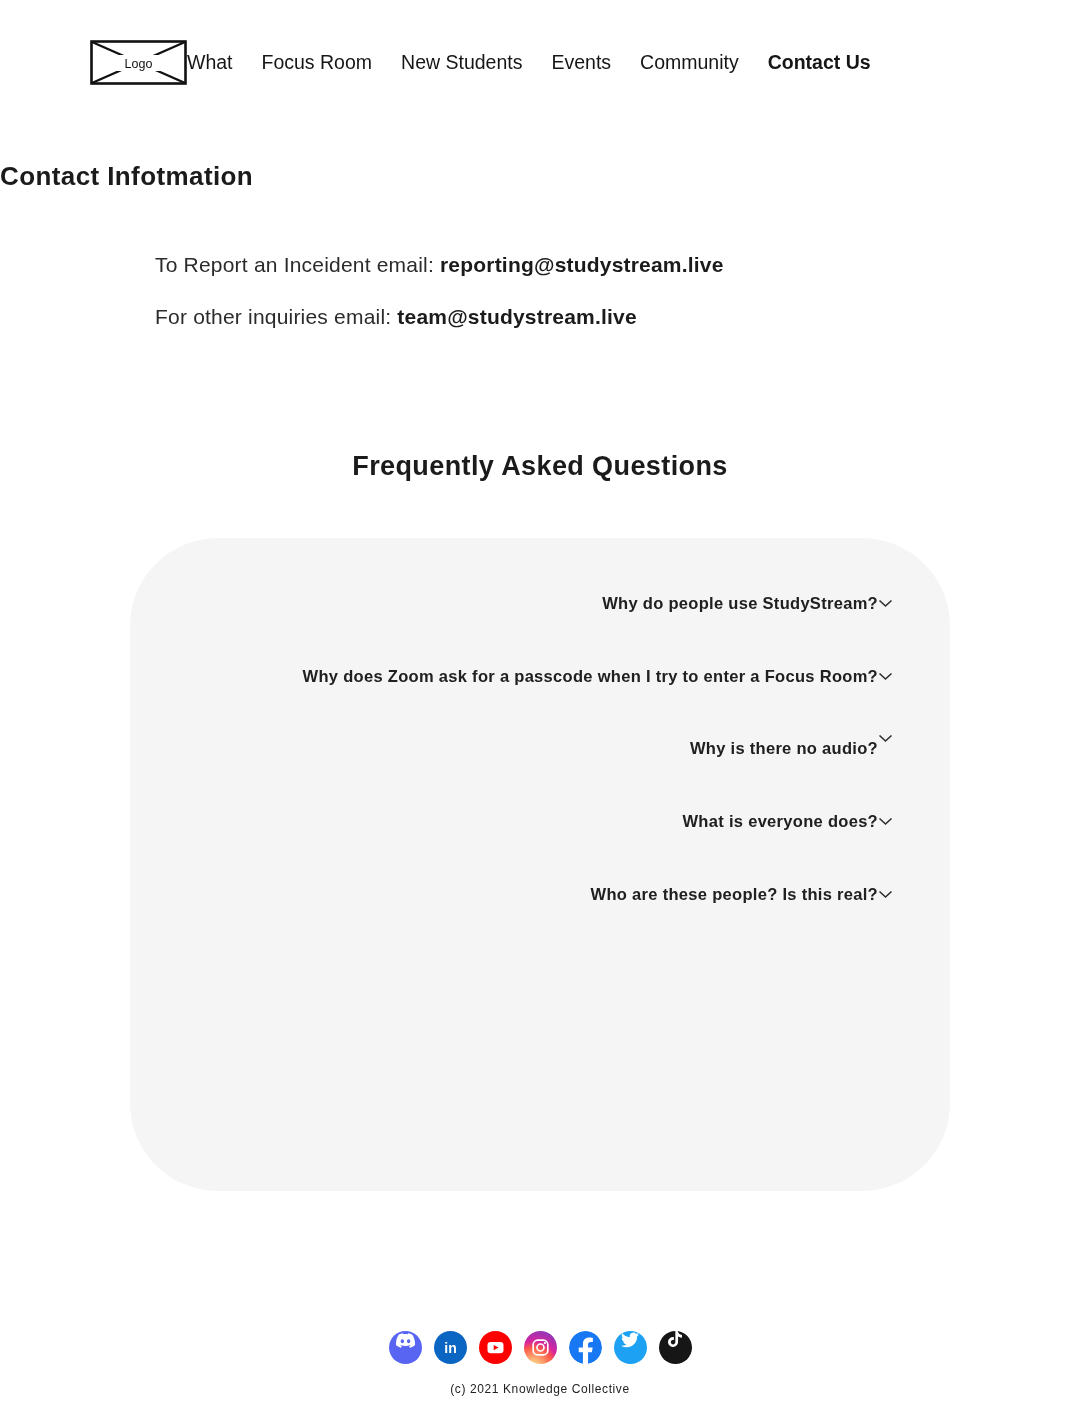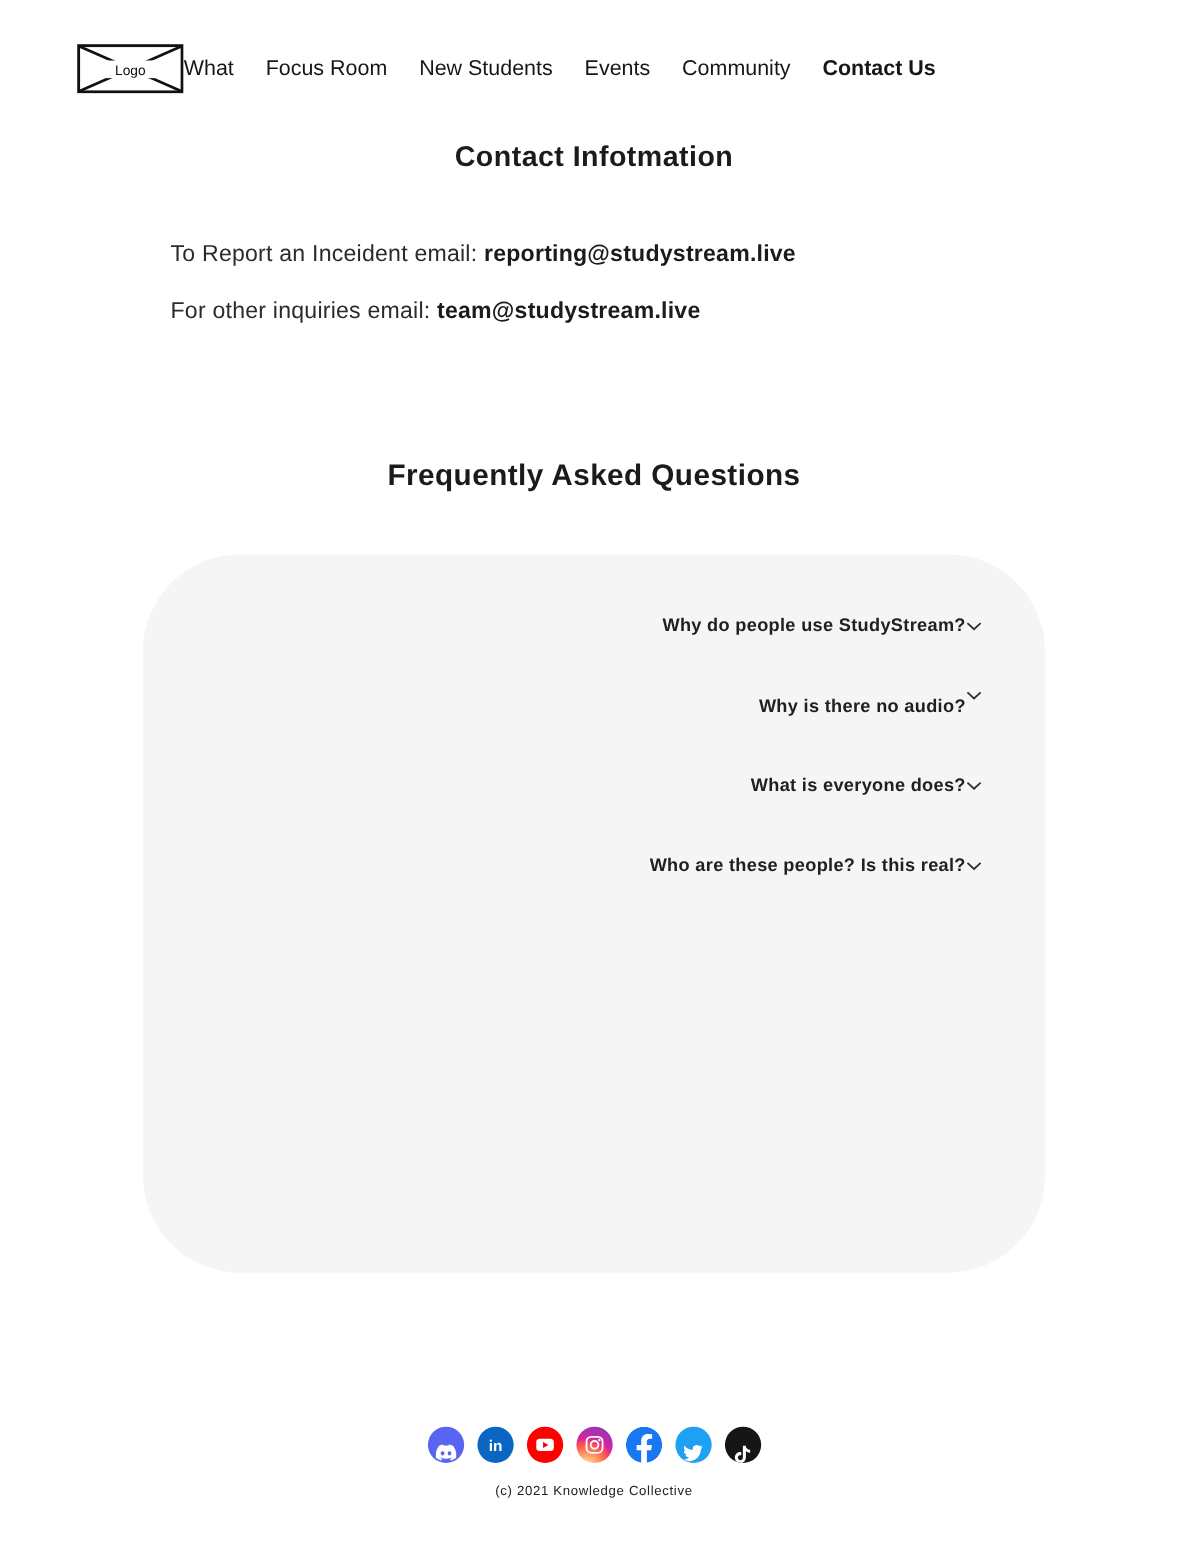--- a/index.html
+++ b/index.html
@@ -7,37 +7,37 @@
     width: 1080px; height: 1421px;
     background: #ffffff;
     font-family: "Liberation Sans", "DejaVu Sans", sans-serif;
     color: #1f1f1f;
     overflow: hidden;
   }
 
   
   .header {
     display: flex; align-items: center;
-    padding: 25px 90px 0 70px;
+    padding: 25px 90px 0 90px;
     height: 100px;
   }
   .logo { width: 97px; height: 45px; cursor: pointer; display: block; }
   .nav {
     margin-left: auto;
     display: flex; align-items: center; gap: 29px;
     font-size: 19.5px; color: #161616;
     list-style: none;
   }
   .nav-link { cursor: pointer; white-space: nowrap; }
   .nav-link.active { font-weight: 700; }
 
   
   .contact-title {
-    margin-top: 27px;
-    text-align: center;
+    margin-top: 61px;
+    text-align: left;
     font-size: 26px; font-weight: 700;
     letter-spacing: 0.4px; color: #1b1b1b;
   }
   .contact-lines {
     margin: 60px 0 0 155px;
     font-size: 21px; color: #2b2b2b;
     letter-spacing: 0.2px;
   }
   .contact-line { line-height: 25px; }
   .contact-line + .contact-line { margin-top: 27px; }
@@ -70,21 +70,21 @@
   .chev-raised .chev { transform: translateY(-10px); }
 
   
   .social-row {
     margin-top: 140px;
     display: flex; justify-content: center; align-items: center; gap: 12px;
     list-style: none;
   }
   .social {
     width: 33px; height: 33px; border-radius: 50%;
-    display: flex; align-items: flex-end; justify-content: center;
+    display: flex; align-items: flex-start; justify-content: center;
     cursor: pointer; overflow: hidden;
   }
   .social-discord  { background: #5865F2; }
   .social-linkedin { background: #0A66C2; }
   .social-youtube  { background: #FF0000; }
   .social-instagram { background: radial-gradient(circle at 28% 110%, #fdf497 0%, #fd5949 45%, #d6249f 60%, #8a3ab9 90%); }
   .social-facebook { background: transparent; }
   .social-twitter  { background: #1DA1F2; }
   .social-tiktok   { background: #161616; }
 
@@ -130,20 +130,26 @@
 
   <section class="faq-card">
 
     <div class="faq-row">
       <span class="faq-q">Why do people use StudyStream?</span>
       <svg class="chev" viewBox="0 0 15 9">
           <polyline points="1.5,1.5 7.5,7 13.5,1.5" fill="none" stroke="#2e2e2e" stroke-width="1.6"></polyline>
         </svg>
     </div>
 
+    <div class="faq-row">
+      <span class="faq-q">Why does Zoom ask for a passcode when I try to enter a Focus Room?</span>
+      <svg class="chev" viewBox="0 0 15 9">
+          <polyline points="1.5,1.5 7.5,7 13.5,1.5" fill="none" stroke="#2e2e2e" stroke-width="1.6"></polyline>
+        </svg>
+    </div>
 
 
 
     <div class="faq-row chev-raised">
       <span class="faq-q">Why is there no audio?</span>
       <svg class="chev" viewBox="0 0 15 9">
           <polyline points="1.5,1.5 7.5,7 13.5,1.5" fill="none" stroke="#2e2e2e" stroke-width="1.6"></polyline>
         </svg>
     </div>
 

